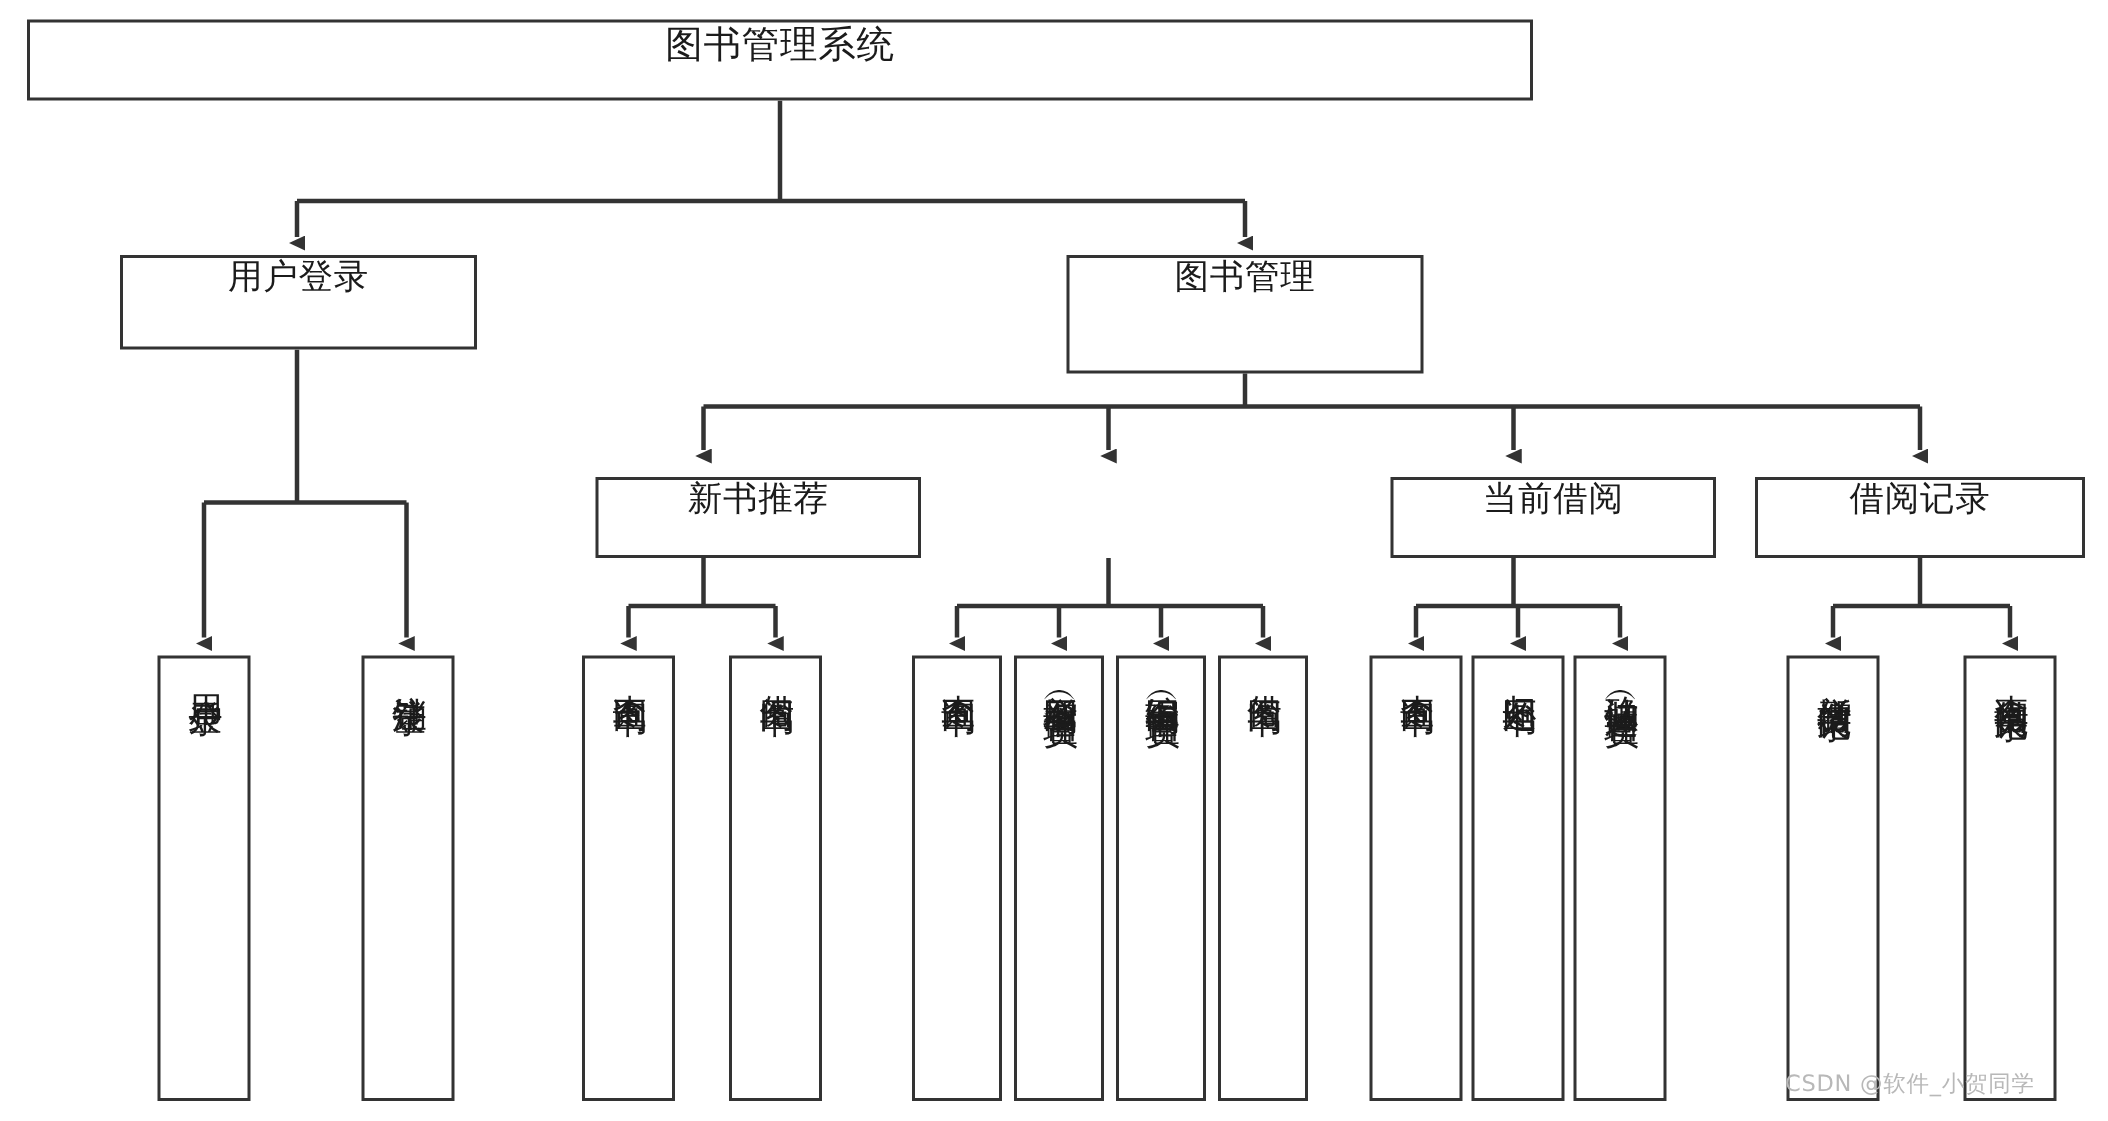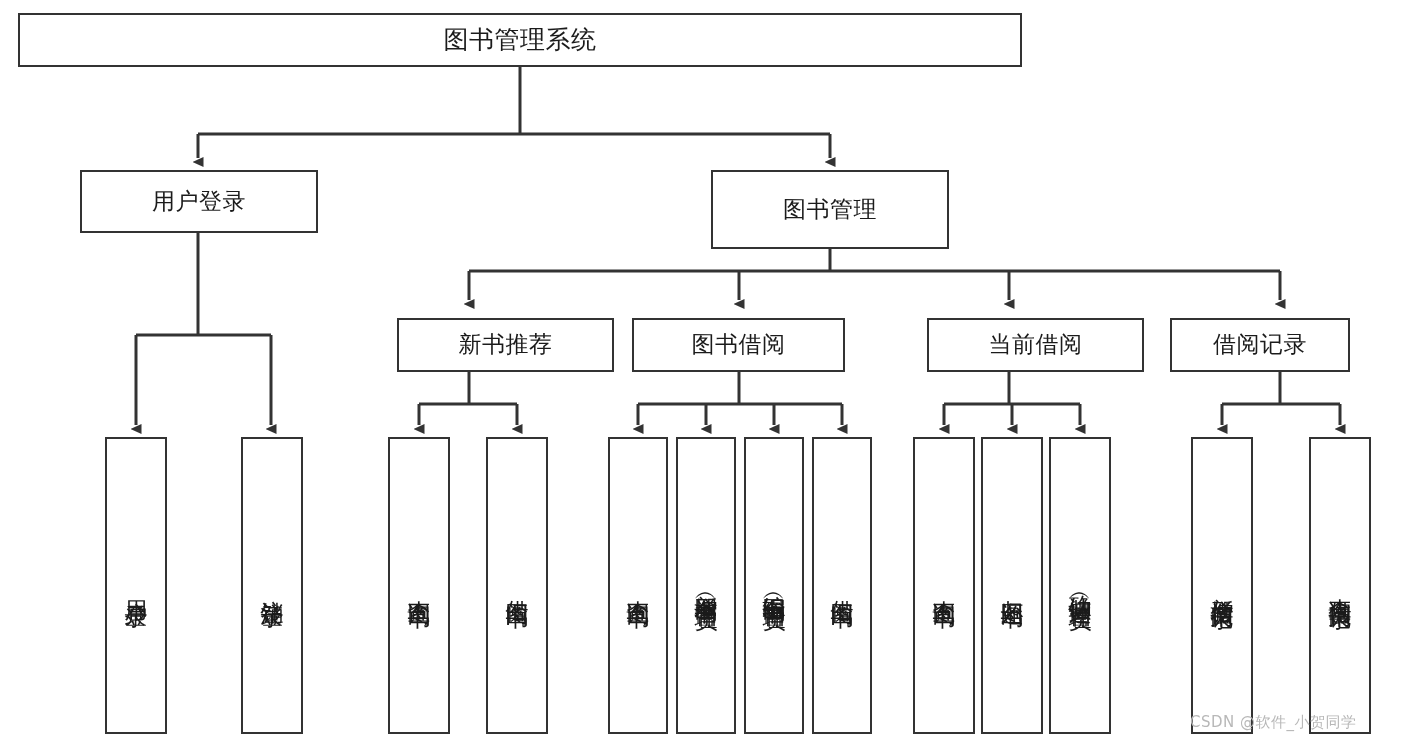--- a/index.html
+++ b/index.html
@@ -23,21 +23,21 @@
     top: 0;
     width: 1405px;
     height: 747px;
   }
   .node {
     position: absolute;
     box-sizing: border-box;
     background: #ffffff;
     border: 2px solid #333333;
     display: flex;
-    align-items: center;
+    align-items: flex-start;
     justify-content: center;
     color: #1b1b1b;
   }
   .node-label {
     display: block;
     text-align: center;
     line-height: 1.18;
     letter-spacing: 0.5px;
   }
   .h-node .node-label {
@@ -128,27 +128,24 @@
   <div class="node h-node" style="left:80px; top:170px; width:238px; height:63px;">
     <span class="node-label">用户登录</span>
   </div>
   <div class="node h-node" style="left:711px; top:170px; width:238px; height:79px;">
     <span class="node-label">图书管理</span>
   </div>
 
   <div class="node h-node" style="left:361px; top:318px; width:217px; height:54px;margin-left:36px;">
     <span class="node-label">新书推荐</span>
   </div>
-  <div class="node h-node" style="left:632px; top:318px; width:213px; height:54px;">
-    <span class="node-label">图书借阅</span>
-  </div>
   <div class="node h-node" style="left:927px; top:318px; width:217px; height:54px;">
     <span class="node-label">当前借阅</span>
   </div>
-  <div class="node h-node" style="left:1170px; top:318px; width:180px; height:54px;">
+  <div class="node h-node" style="left:1170px; top:318px; width:220px; height:54px;">
     <span class="node-label">借阅记录</span>
   </div>
 
   <div class="node v-node" style="left:105px; top:437px; width:62px; height:297px;">
     <span class="node-label">用户登录</span>
   </div>
   <div class="node v-node" style="left:241px; top:437px; width:62px; height:297px;">
     <span class="node-label">注销登录</span>
   </div>
 

